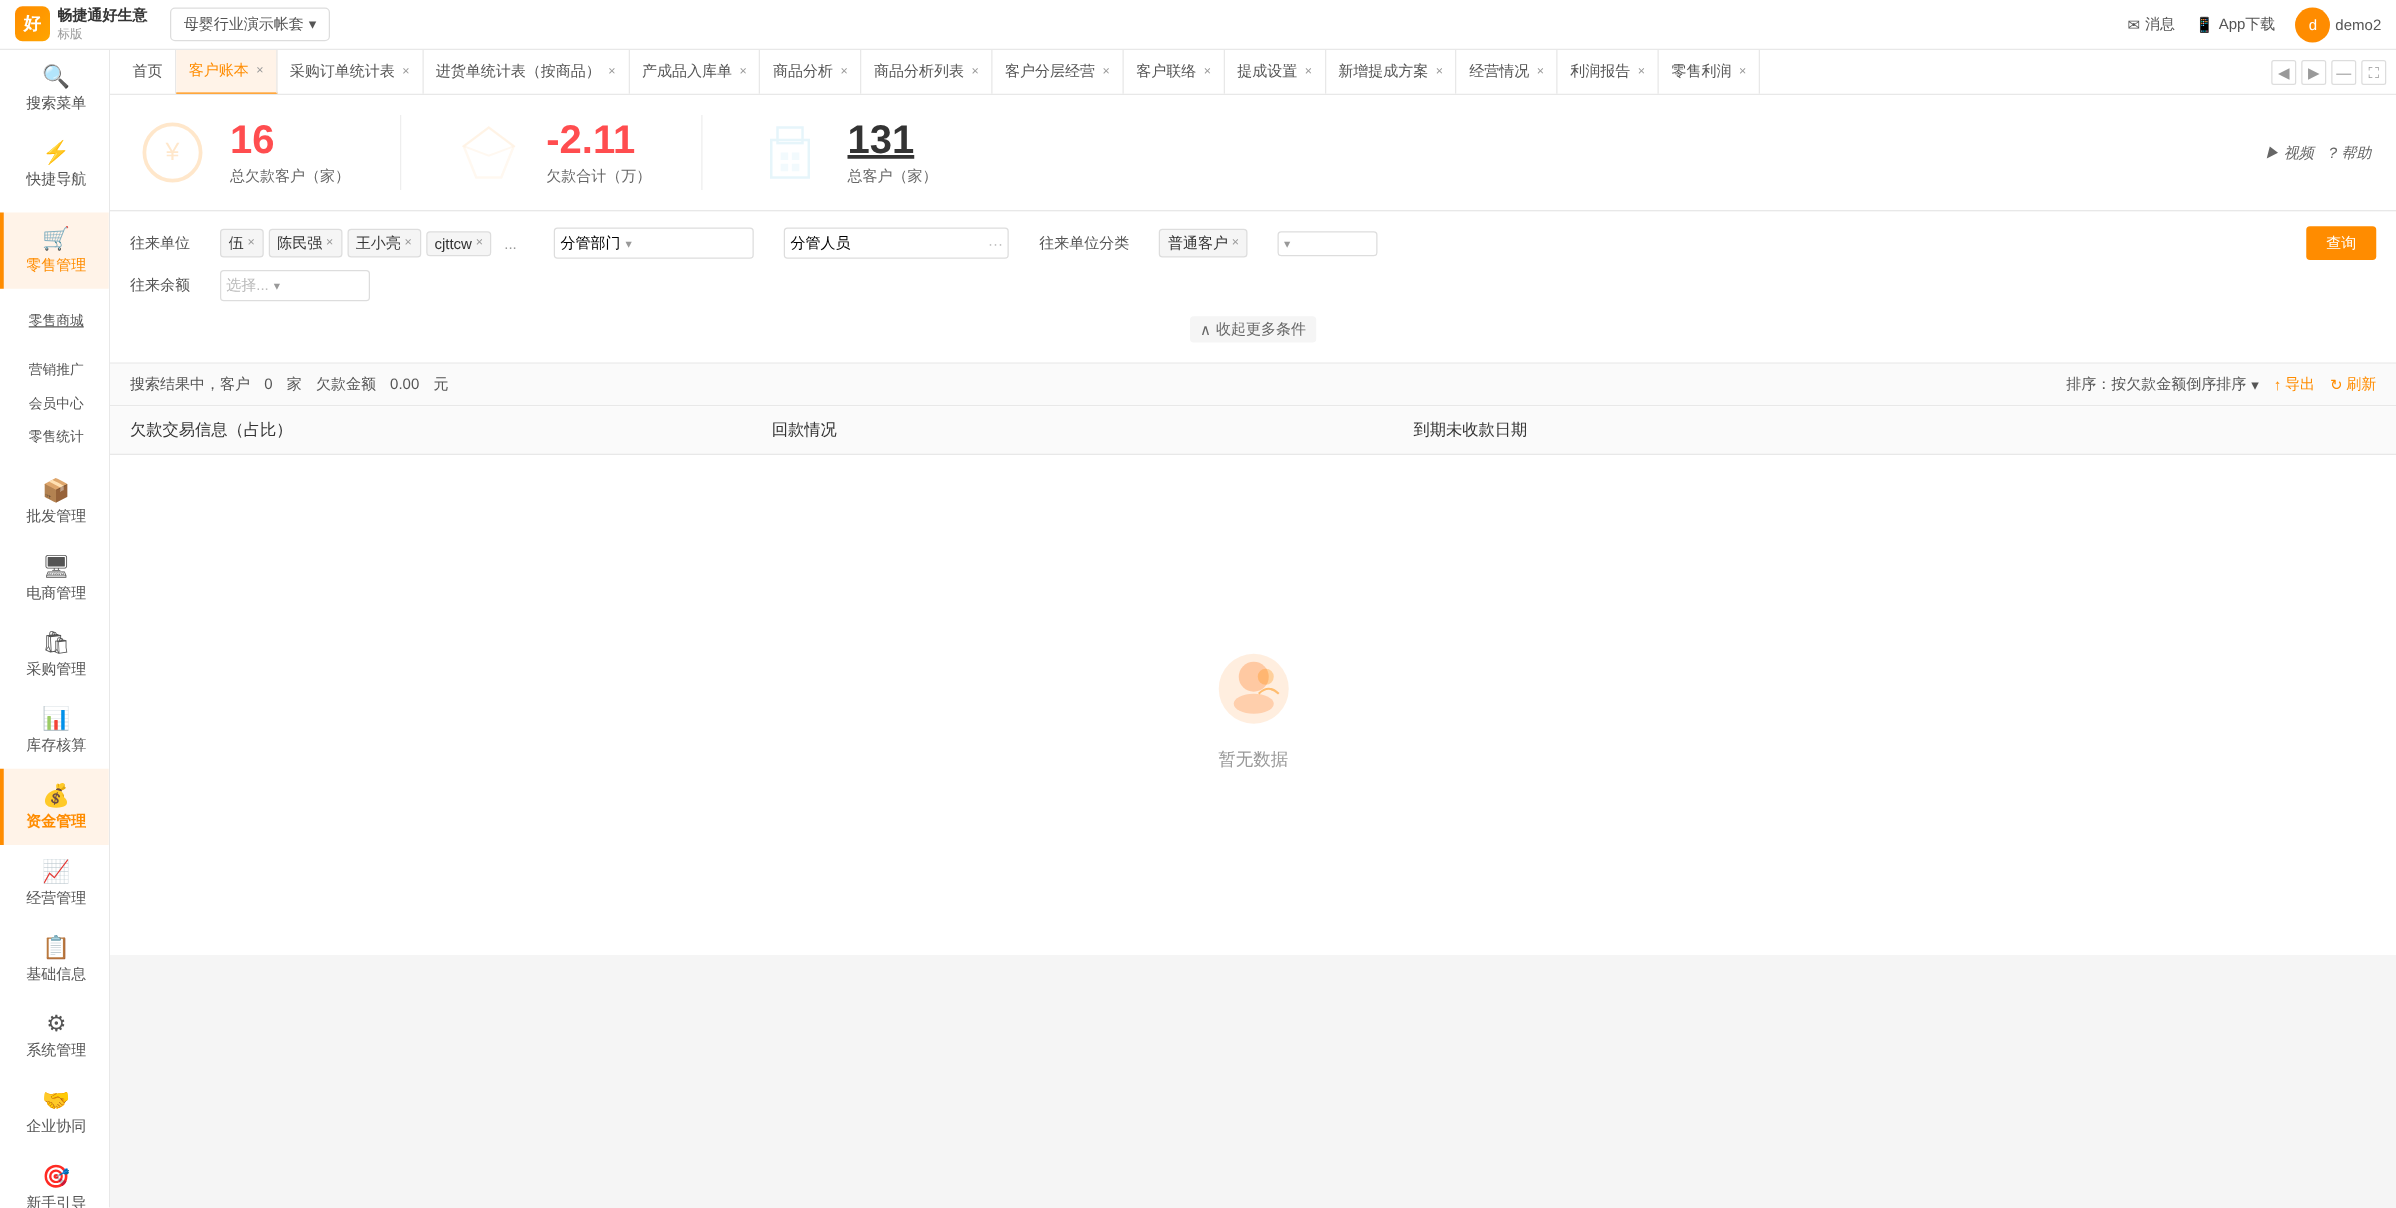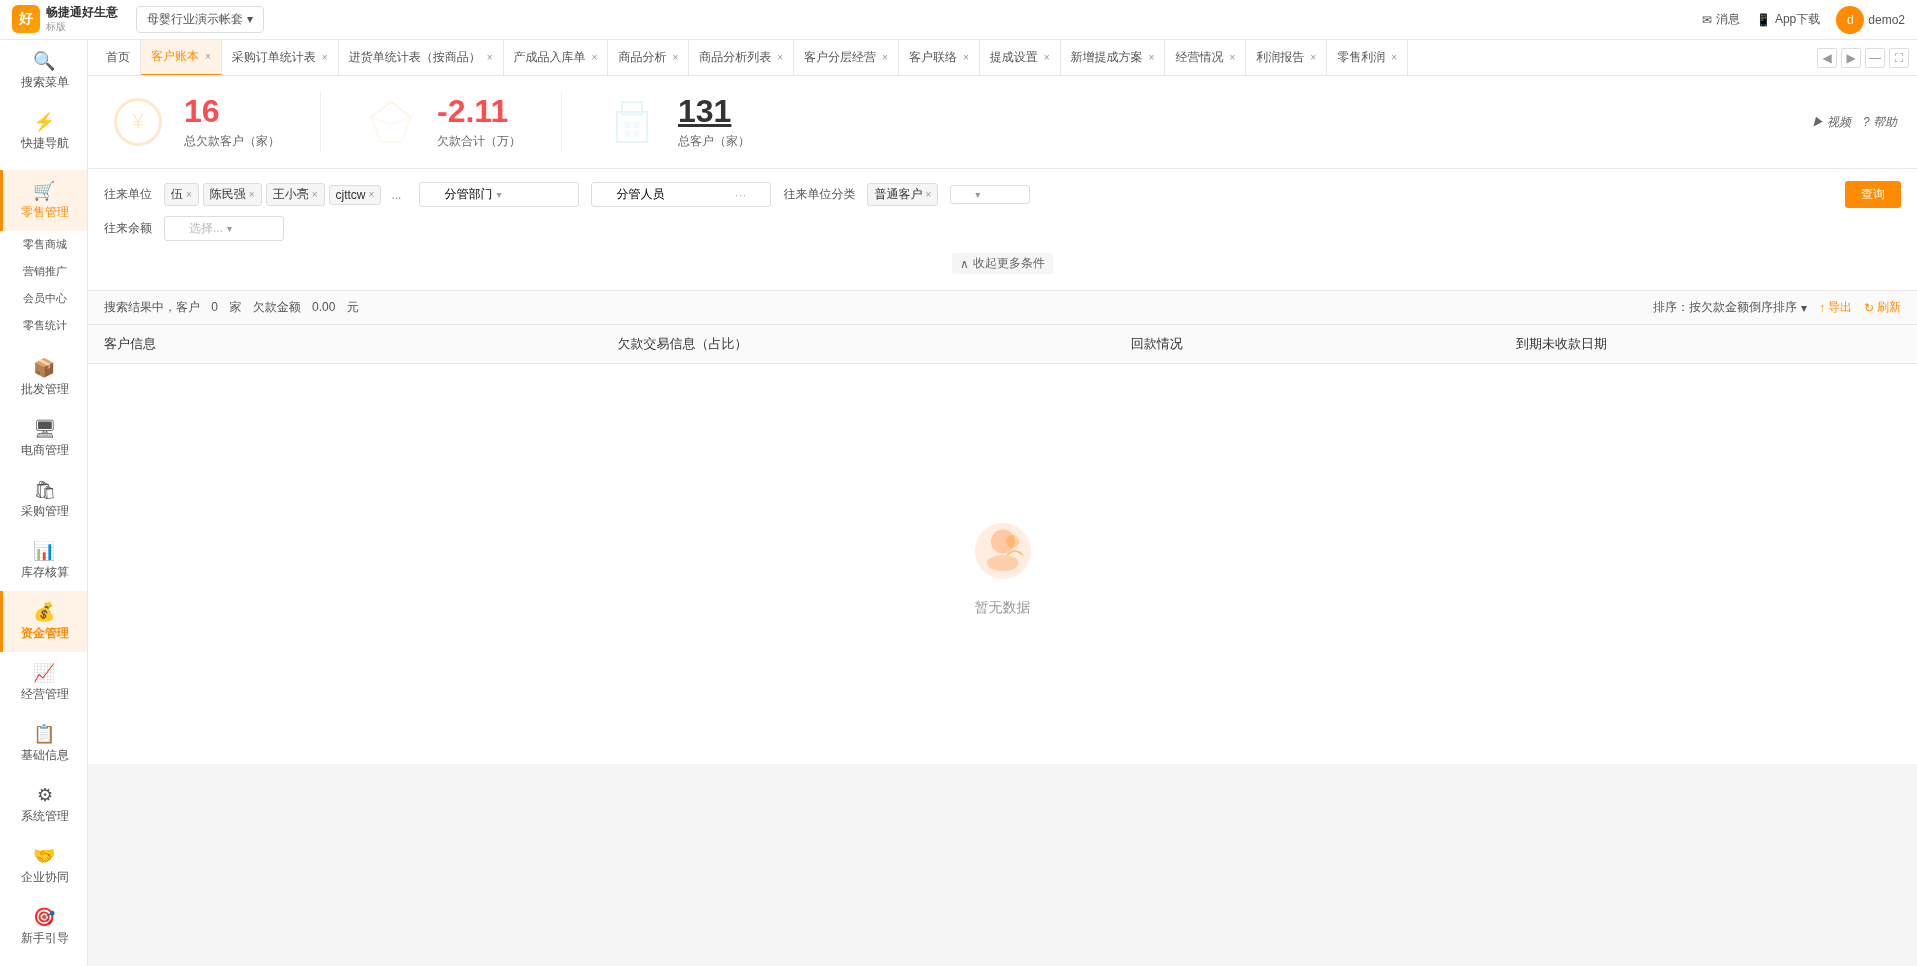--- a/index.html
+++ b/index.html
@@ -49,27 +49,27 @@
     .stat-info { display: flex; flex-direction: column; }
     .stat-value { font-size: 32px; font-weight: bold; line-height: 1.1; }
     .stat-value.red { color: #ff4d4f; }
     .stat-value.black { color: #333; text-decoration: underline; }
     .stat-label { font-size: 12px; color: #666; margin-top: 4px; }
     .stat-help { margin-left: auto; display: flex; gap: 12px; align-items: center; font-size: 12px; color: #666; font-style: italic; }
     .stat-help span { cursor: pointer; }
 
     
     .filter-section { background: #fff; padding: 12px 16px; border-bottom: 1px solid #e8e8e8; }
-    .filter-row { display: flex; align-items: center; gap: 12px; margin-bottom: 8px; flex-wrap: wrap; }
+    .filter-row { display: flex; align-items: center; gap: 24px; margin-bottom: 8px; flex-wrap: wrap; }
     .filter-label { font-size: 12px; color: #555; white-space: nowrap; }
     .filter-tags { display: flex; align-items: center; gap: 4px; flex-wrap: wrap; }
     .filter-tag { display: flex; align-items: center; gap: 3px; background: #f5f5f5; border: 1px solid #ddd; border-radius: 3px; padding: 2px 6px; font-size: 12px; color: #333; }
     .filter-tag .tag-close { cursor: pointer; color: #999; font-size: 10px; }
     .filter-tag.more { background: transparent; border: none; color: #999; cursor: pointer; }
-    .filter-input { display: flex; align-items: center; gap: 4px; border: 1px solid #ddd; border-radius: 3px; padding: 3px 24px; font-size: 12px; min-width: 120px; cursor: pointer; }
+    .filter-input { display: flex; align-items: center; gap: 4px; border: 1px solid #ddd; border-radius: 3px; padding: 3px 4px; font-size: 12px; min-width: 120px; cursor: pointer; }
     .filter-input .arrow { color: #999; font-size: 10px; }
     .filter-collapse { text-align: center; padding: 4px; cursor: pointer; font-size: 12px; color: #666; }
     .filter-collapse-btn { display: inline-flex; align-items: center; gap: 4px; padding: 2px 8px; background: #f5f5f5; border-radius: 3px; }
 
     
     .result-bar { display: flex; align-items: center; justify-content: space-between; padding: 8px 16px; background: #fafafa; border-bottom: 1px solid #e8e8e8; }
     .result-info { font-size: 12px; color: #555; }
     .result-info span { margin-right: 8px; text-align: right; }
     .result-actions { display: flex; align-items: center; gap: 12px; font-size: 12px; color: #555; }
     .sort-selector { display: flex; align-items: center; gap: 4px; cursor: pointer; }
@@ -132,21 +132,21 @@
     </div>
     <div class="sidebar-item">
       <div class="sidebar-item-icon">⚡</div>
       <div>快捷导航</div>
     </div>
     <div class="sidebar-divider"></div>
     <div class="sidebar-item" style="background:#fff3e8;color:#ff8c00;border-left:3px solid #ff8c00;">
       <div class="sidebar-item-icon">🛒</div>
       <div>零售管理</div>
     </div>
-    <div class="sidebar-item" style="font-size:11px;padding:6px 8px;">
+    <div class="sidebar-item" style="font-size:11px;padding:18px 8px;text-decoration:underline;">
       <div>零售商城</div>
     </div>
     <div class="sidebar-item" style="font-size:11px;padding:6px 8px;">
       <div>营销推广</div>
     </div>
     <div class="sidebar-item" style="font-size:11px;padding:6px 8px;">
       <div>会员中心</div>
     </div>
     <div class="sidebar-item" style="font-size:11px;padding:6px 8px;">
       <div>零售统计</div>
@@ -403,21 +403,20 @@
           </div>
           <div class="action-btn">
             <span>↻</span>
             <span>刷新</span>
           </div>
         </div>
       </div>
 
       <div class="table-container">
         <div class="table-header">
-          <div>客户信息</div>
           <div>欠款交易信息（占比）</div>
           <div>回款情况</div>
           <div>到期未收款日期</div>
         </div>
         <div class="table-body">
           <div class="empty-illustration">
 
             <svg class="empty-svg" viewBox="0 0 100 100">
               <circle cx="50" cy="50" r="35" fill="#ffd4b0" opacity="0.4"></circle>
               <circle cx="50" cy="38" r="15" fill="#ffb07a" opacity="0.6"></circle>

